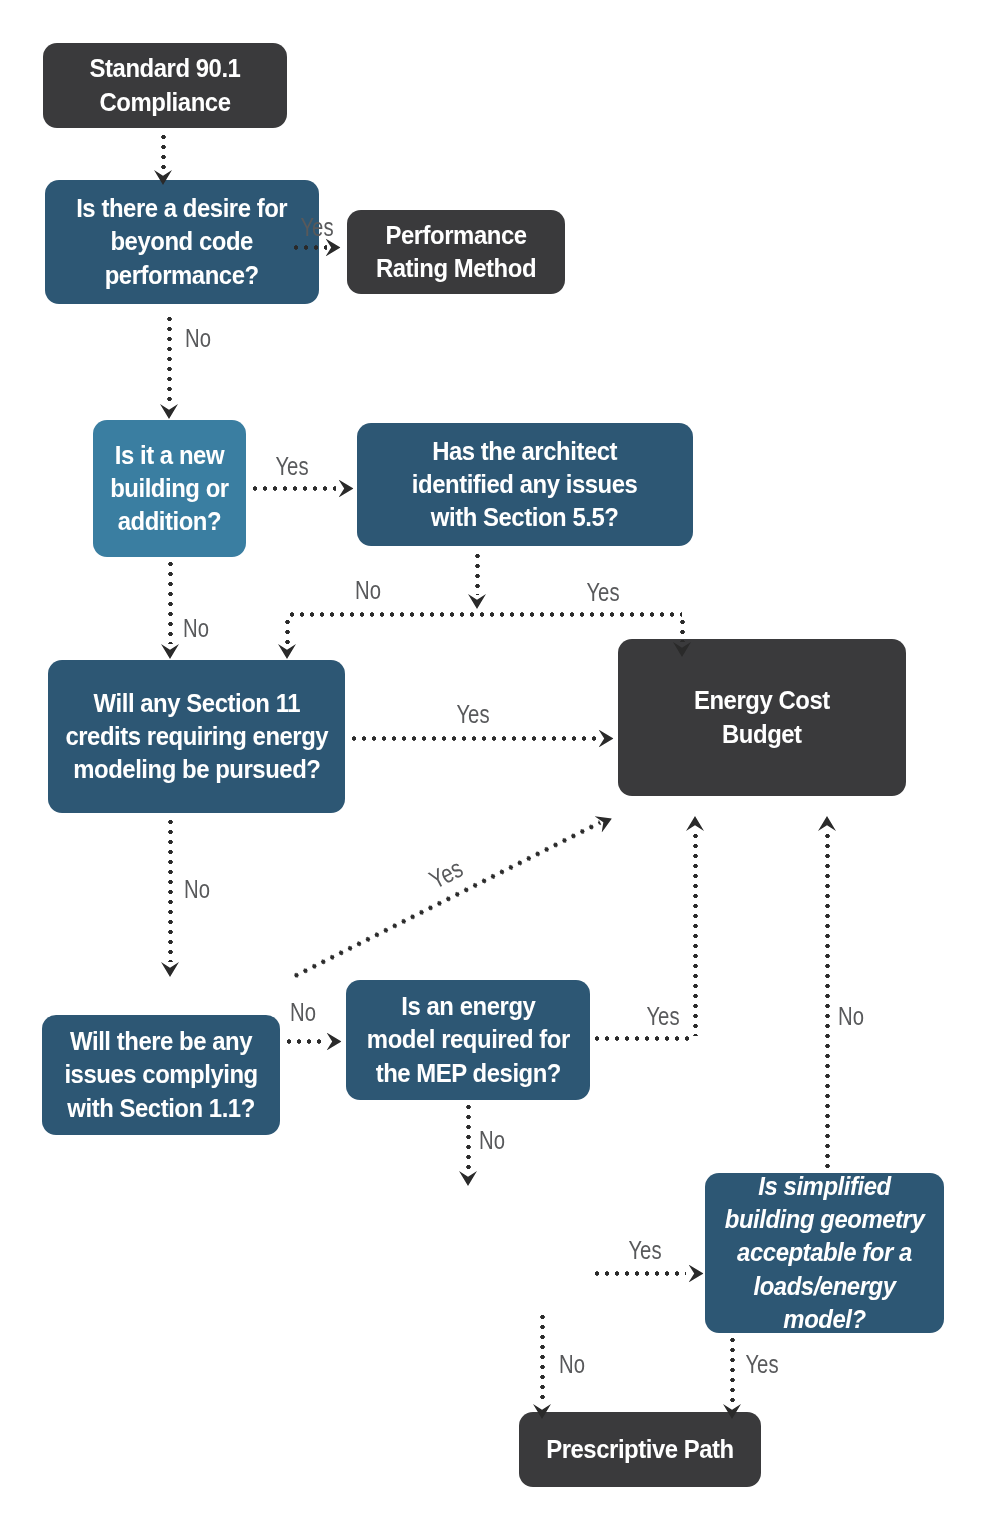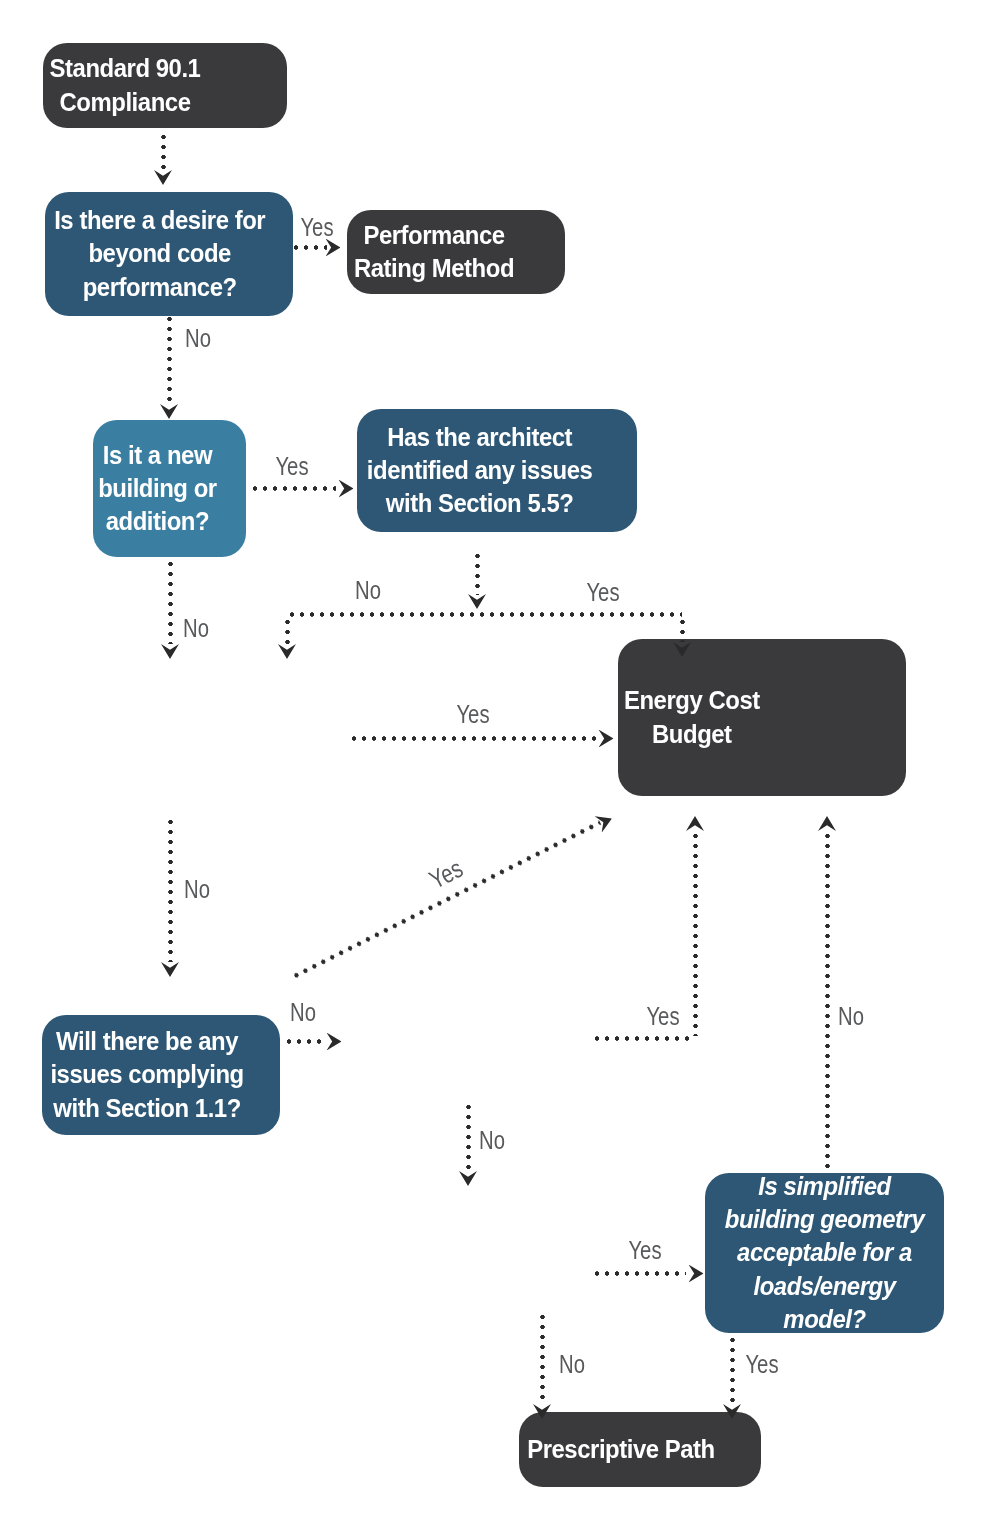--- a/index.html
+++ b/index.html
@@ -12,35 +12,35 @@
   }
   *{margin:0;padding:0;box-sizing:border-box;}
   html,body{background:var(--background);}
   body{font-family:"Liberation Sans",sans-serif;}
   .canvas{
     position:relative;width:994px;height:1536px;background:var(--background);
     overflow:hidden;
   }
   
   .node{
-    position:absolute;border-radius:24px;display:flex;align-items:center;
+    position:absolute;border-radius:14px;display:flex;align-items:center;justify-content:center;
     text-align:center;color:#fff;
   }
   .node .node-text{
     font-weight:700;font-size:26px;line-height:1.28;white-space:pre-line;
     display:inline-block;transform:scaleX(.92);letter-spacing:-.5px;
   }
   .charcoal{background:var(--charcoal);}
   .blue{background:var(--dark-blue);}
   .lightblue{background:var(--light-blue);}
   #n-a{left:43px;top:43px;width:244px;height:85px;}
-  #n-b{left:45px;top:192px;width:248px;height:124px;}
+  #n-b{left:45px;top:180px;width:274px;height:124px;}
   #n-c{left:347px;top:210px;width:218px;height:84px;}
   #n-d{left:93px;top:420px;width:153px;height:137px;}
-  #n-e{left:357px;top:409px;width:280px;height:123px;}
+  #n-e{left:357px;top:423px;width:336px;height:123px;}
   #n-f{left:48px;top:660px;width:297px;height:153px;}
   #n-g{left:618px;top:639px;width:288px;height:157px;}
   #n-h{left:42px;top:1015px;width:238px;height:120px;}
   #n-i{left:346px;top:980px;width:244px;height:120px;}
   #n-j{left:346px;top:1187px;width:244px;height:123px;}
   #n-k{left:705px;top:1173px;width:239px;height:160px;font-style:italic;}
   #n-l{left:519px;top:1412px;width:242px;height:75px;}
   
   .dots-h,.dots-v,.dots-d{position:absolute;}
   .dots-h,.dots-d{
@@ -87,28 +87,38 @@
   <div class="node lightblue" id="n-d">
     <span class="node-text">Is it a new
 building or
 addition?</span>
   </div>
   <div class="node blue" id="n-e">
     <span class="node-text">Has the architect
 identified any issues
 with Section 5.5?</span>
   </div>
+  <div class="node blue" id="n-f">
+    <span class="node-text">Will any Section 11
+credits requiring energy
+modeling be pursued?</span>
+  </div>
   <div class="node charcoal" id="n-g">
     <span class="node-text">Energy Cost
 Budget</span>
   </div>
   <div class="node blue" id="n-h">
     <span class="node-text">Will there be any
 issues complying
 with Section 1.1?</span>
+  </div>
+  <div class="node blue" id="n-i">
+    <span class="node-text">Is an energy
+model required for
+the MEP design?</span>
   </div>
   <div class="node blue" id="n-k">
     <span class="node-text">Is simplified
 building geometry
 acceptable for a
 loads/energy model?</span>
   </div>
   <div class="node charcoal" id="n-l">
     <span class="node-text">Prescriptive Path</span>
   </div>

